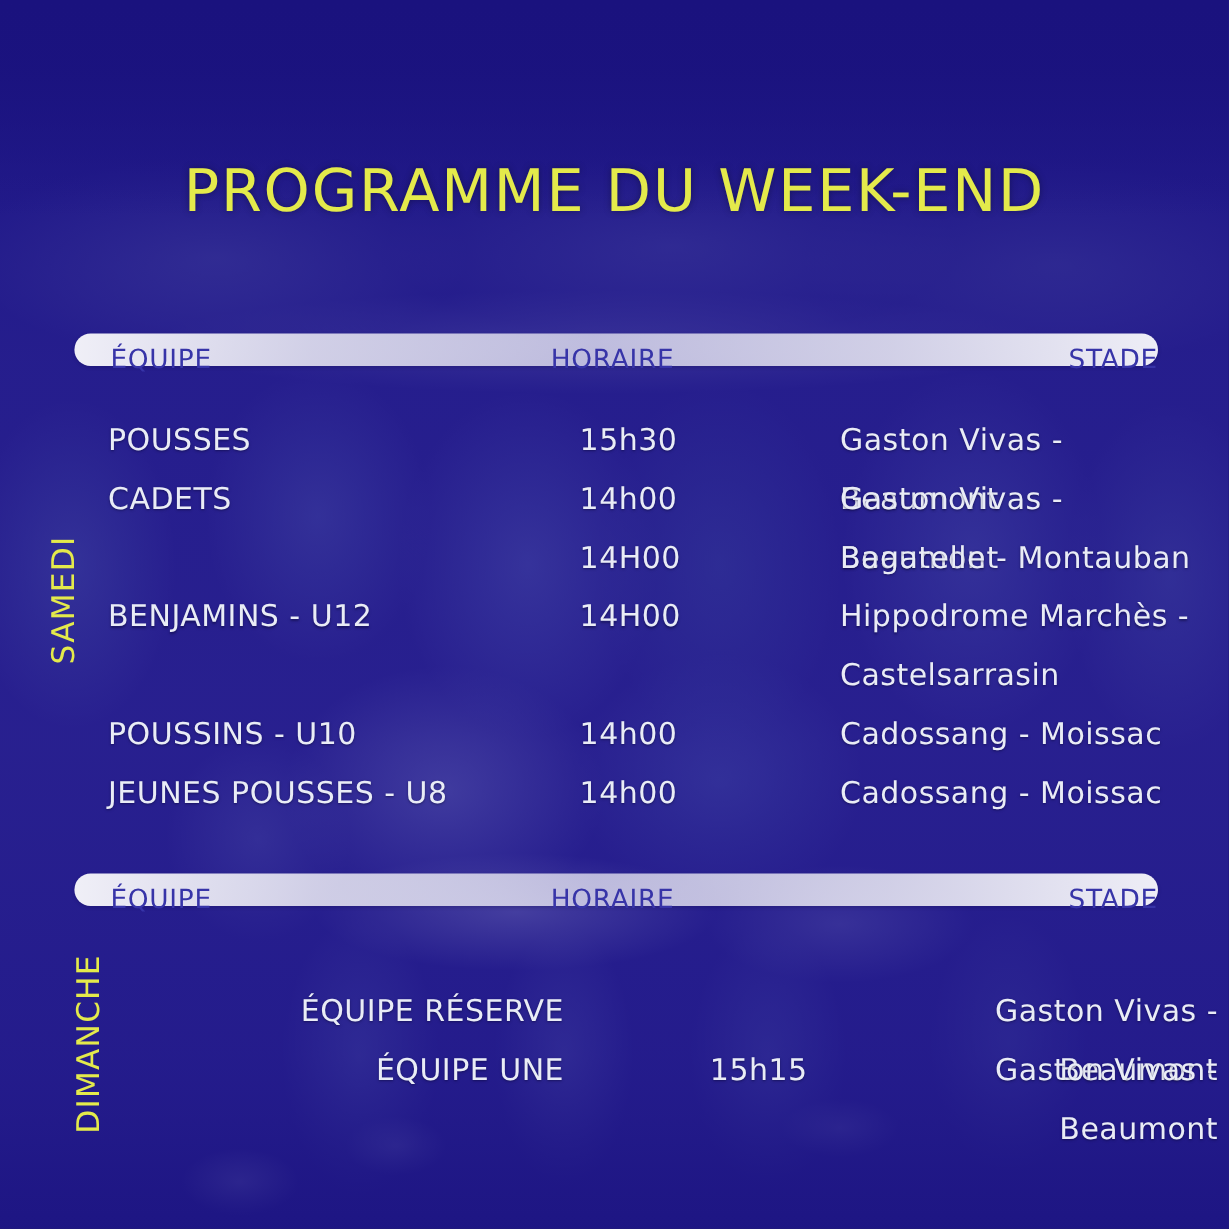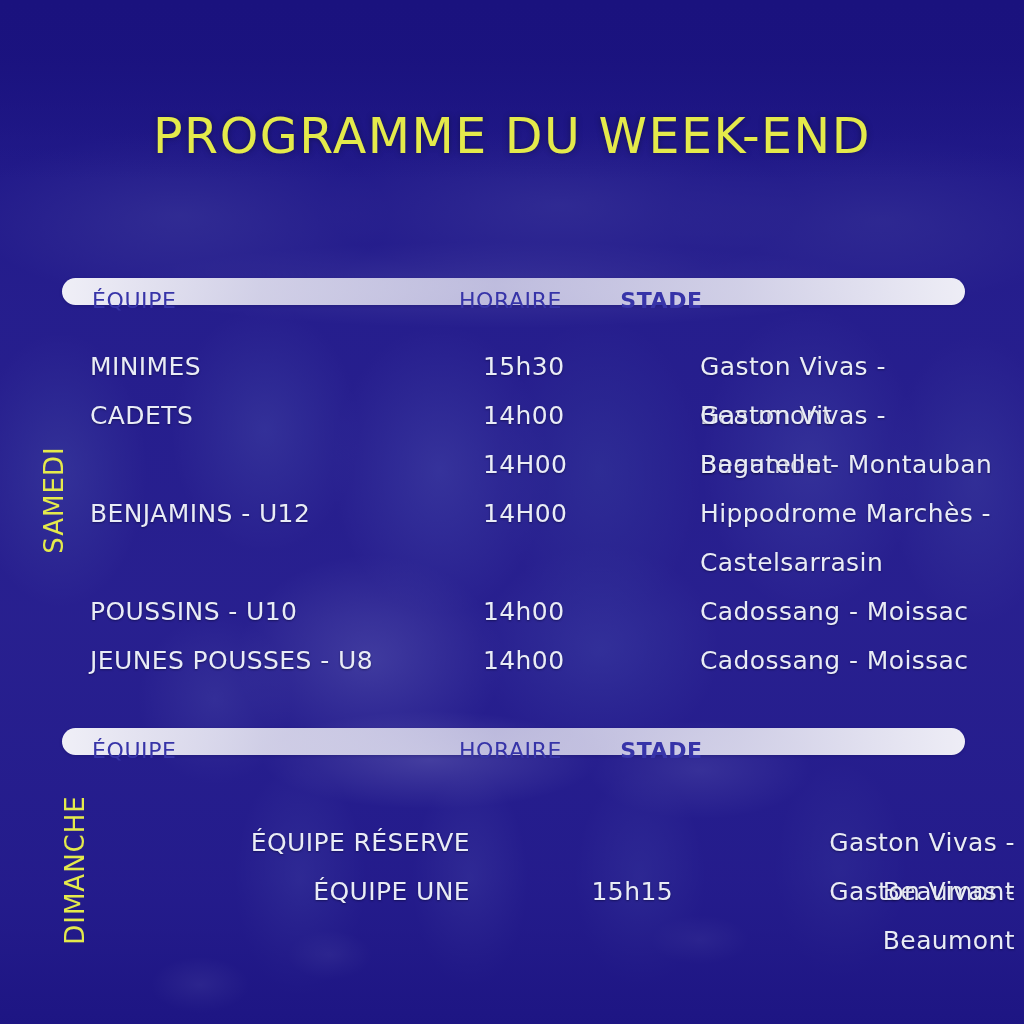--- a/index.html
+++ b/index.html
@@ -71,21 +71,21 @@
   }
   .bg-top-fade {
     background: linear-gradient(to bottom, rgba(26,18,126,1) 0px, rgba(26,18,126,0.9) 55px, rgba(26,18,126,0) 180px);
   }
 
   
   .title {
     position: absolute;
     left: 0;
     right: 0;
-    top: 108px;
+    top: 131px;
     text-align: center;
     font-size: 49px;
     letter-spacing: 1.5px;
     font-weight: 400;
     color: #e4ea4b;
     font-family: "DejaVu Sans", "Liberation Sans", sans-serif;
     text-shadow: 0 0 6px rgba(0,0,0,0.35);
     white-space: nowrap;
   }
 
@@ -133,21 +133,21 @@
     height: 45px;
     line-height: 46px;
     color: #3734a8;
     font-size: 22px;
     letter-spacing: 0.6px;
     font-family: "DejaVu Sans", "Liberation Sans", sans-serif;
     white-space: nowrap;
   }
   .hcell-team  { left: 30px; }
   .hcell-time  { left: 0; right: 0; text-align: center; margin-left: -6px; }
-  .hcell-venue { left: 0; right: 0; text-align: center; margin-left: 296px; font-weight: bold; }
+  .hcell-venue { left: 0; right: 0; text-align: right; margin-left: 296px; }
 
   
   .rows { position: absolute; left: 0; right: 0; }
   #rows-samedi { top: 342px; }
   #rows-dimanche { top: 818px; text-align: right; }
 
   .row {
     position: relative;
     display: block;
     min-height: 49px;
@@ -191,21 +191,21 @@
   <div class="section" id="section-samedi">
     <div class="header-bar">
       <div class="hcell hcell-team">ÉQUIPE</div>
       <div class="hcell hcell-time">HORAIRE</div>
       <div class="hcell hcell-venue">STADE</div>
     </div>
   </div>
 
   <div class="rows" id="rows-samedi">
       <div class="row">
-        <div class="cell cell-team">MINIMES</div>
+        <div class="cell cell-team">POUSSES</div>
         <div class="cell cell-time">15h30</div>
         <div class="cell cell-venue">Gaston Vivas - Beaumont</div>
       </div>
       <div class="row">
         <div class="cell cell-team">CADETS</div>
         <div class="cell cell-time">14h00</div>
         <div class="cell cell-venue">Gaston Vivas - Beaumont</div>
       </div>
       <div class="row">
         <div class="cell cell-time">14H00</div>

